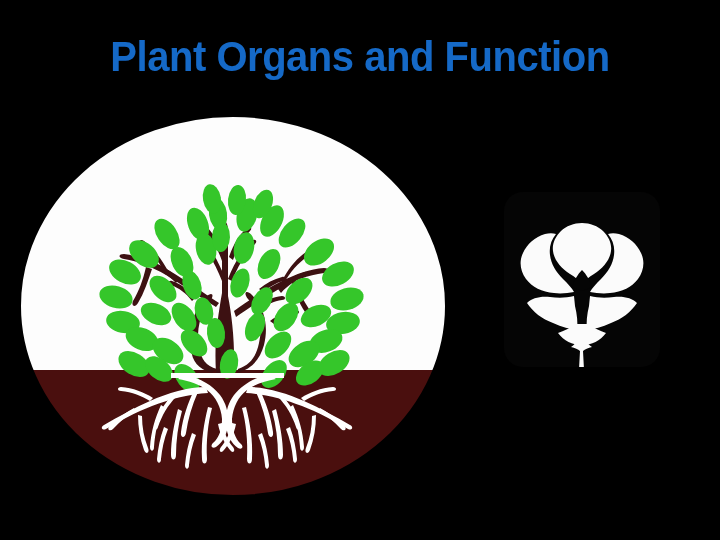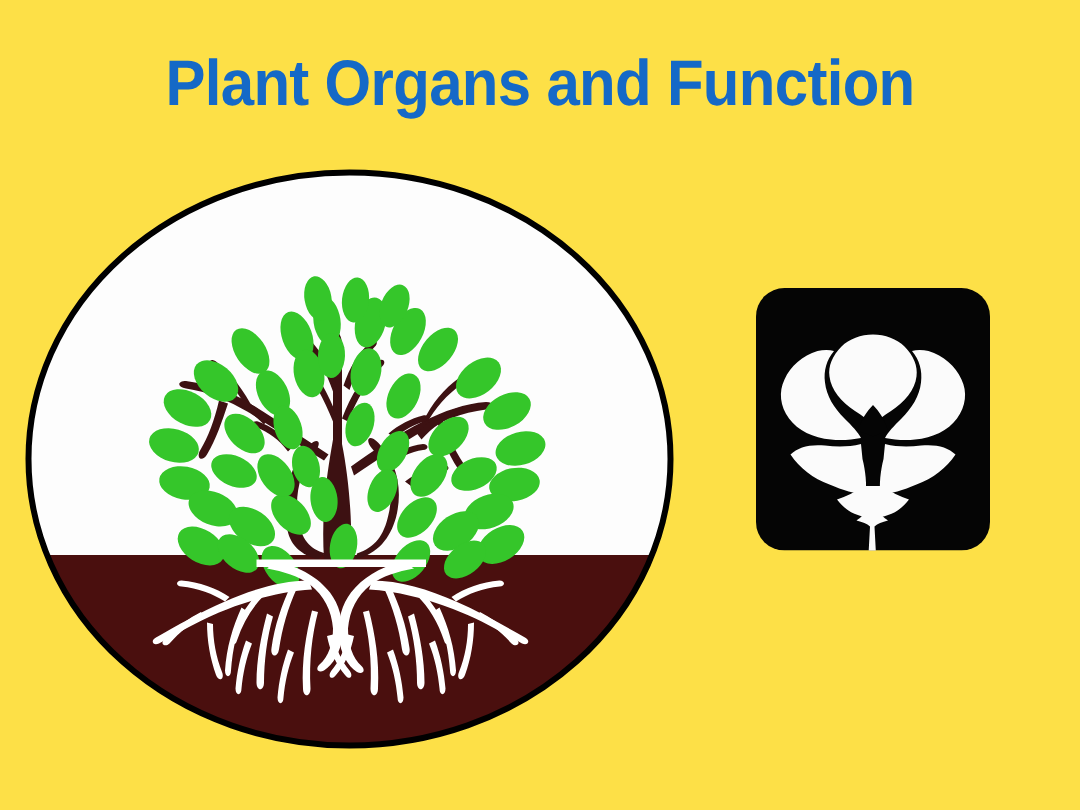--- a/index.html
+++ b/index.html
@@ -11,21 +11,21 @@
     width: 720px;
     height: 540px;
     overflow: hidden;
     background: #ddf1ef;
     font-family: "Liberation Sans", sans-serif;
   }
   #slide {
     position: relative;
     width: 720px;
     height: 540px;
-    background: #fde047;
+    background: #000000;
   }
   #slide-title {
     position: absolute;
     left: 0;
     top: 33px;
     width: 720px;
     text-align: center;
     font-family: "Liberation Sans", sans-serif;
     font-weight: bold;
     font-size: 43px;

